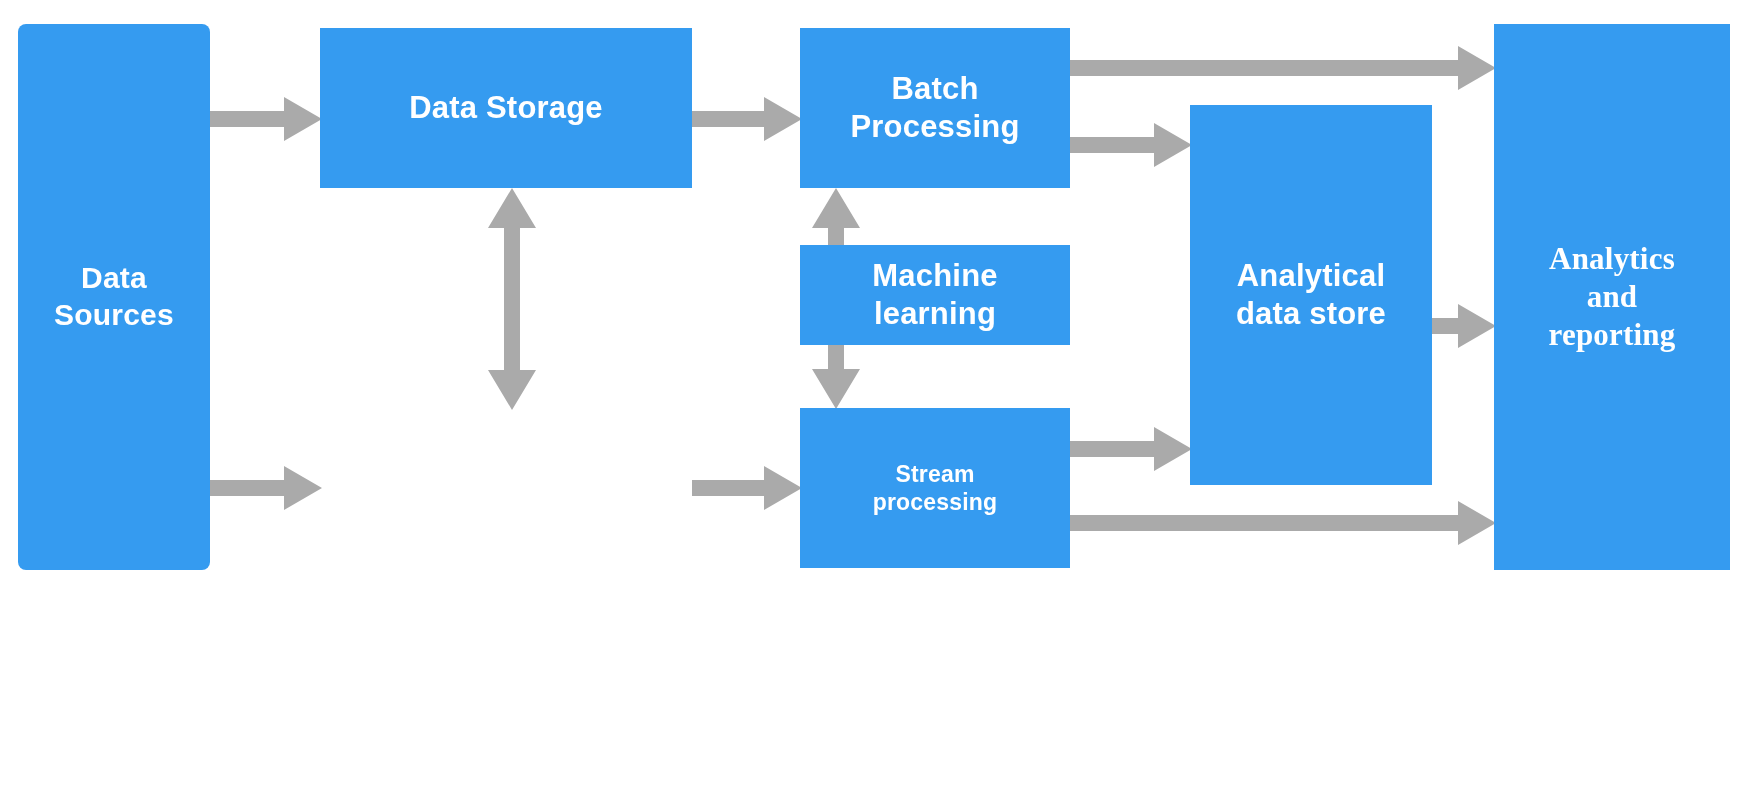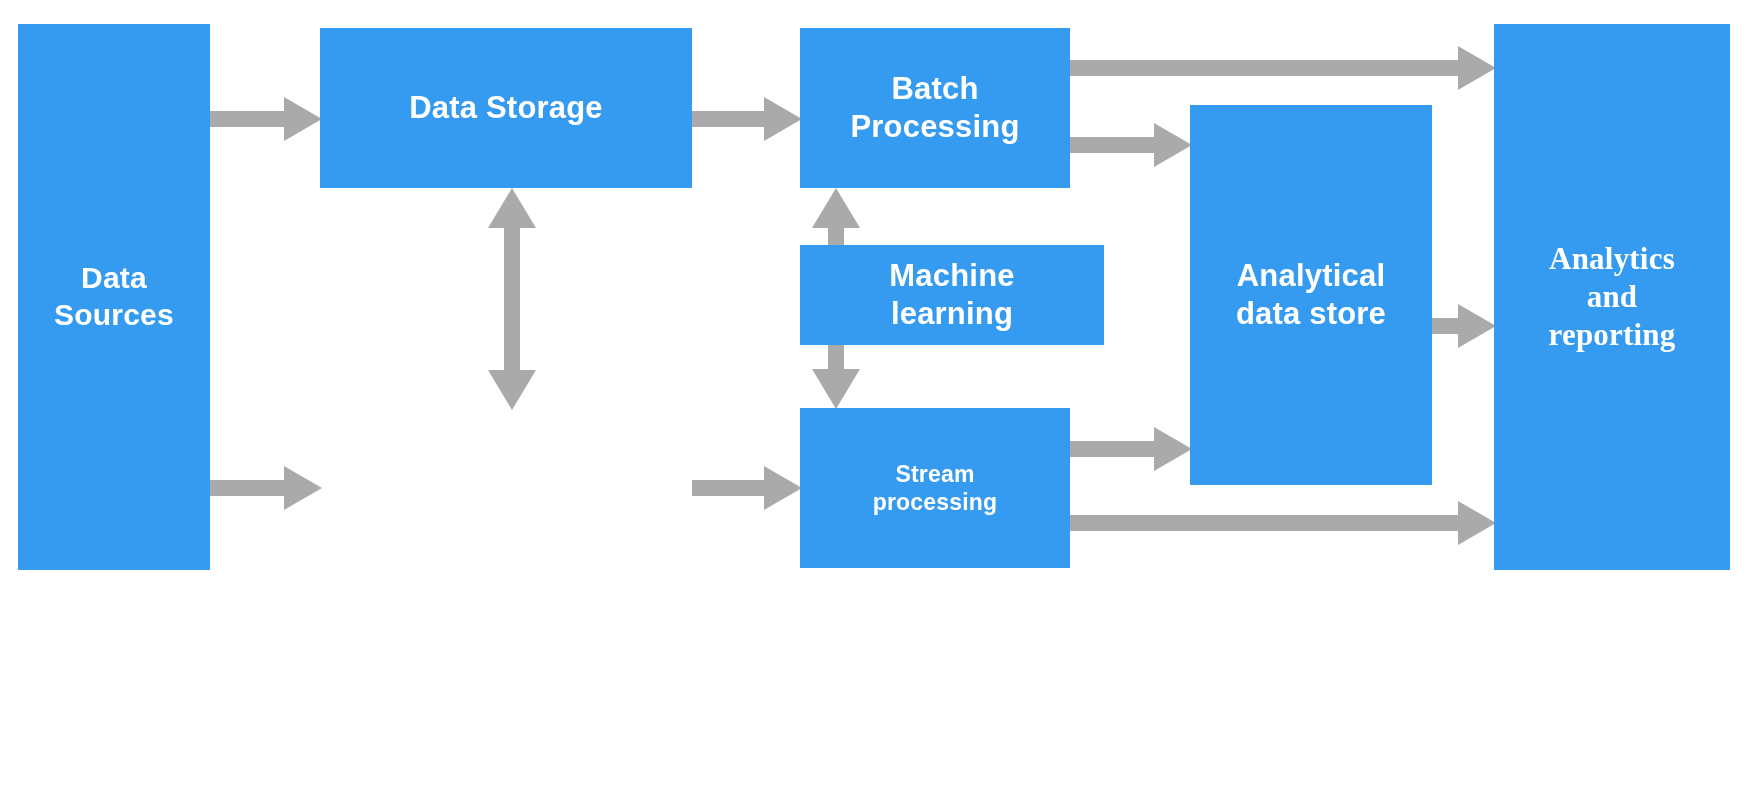--- a/index.html
+++ b/index.html
@@ -30,24 +30,24 @@
     letter-spacing: 0.2px;
     box-sizing: border-box;
     padding: 4px 6px;
   }
   .node-label {
     display: block;
     white-space: pre-line;
   }
 
   
-  #node-data-sources      { left: 18px;   top: 24px;  width: 192px; height: 546px; font-size: 30px; }
+  #node-data-sources      { left: 18px;   top: 24px;  width: 192px; height: 546px; font-size: 30px; border-radius: 8px; }
   #node-data-storage      { left: 320px;  top: 28px;  width: 372px; height: 160px; font-size: 31px; }
   #node-batch-processing  { left: 800px;  top: 28px;  width: 270px; height: 160px; font-size: 31px; align-items: center; }
-  #node-machine-learning  { left: 800px;  top: 245px; width: 304px; height: 100px; font-size: 31px; }
+  #node-machine-learning  { left: 800px;  top: 245px; width: 270px; height: 100px; font-size: 31px; }
   #node-realtime          { left: 320px;  top: 408px; width: 372px; height: 160px; font-size: 31px; }
   #node-stream-processing { left: 800px;  top: 408px; width: 270px; height: 160px; font-size: 23px; }
   #node-analytical-store  { left: 1190px; top: 105px; width: 242px; height: 380px; font-size: 31px; }
   #node-analytics         { left: 1494px; top: 24px;  width: 236px; height: 546px; font-size: 31px; font-family: Liberation Serif, serif; }
   #node-orchestration     { left: 18px;   top: 592px; width: 1712px; height: 120px; font-size: 27px;
                             align-items: center; justify-content: center; font-weight: 500; }
 
   
   #node-orchestration .node-label { transform: translateX(-88px); }
 

